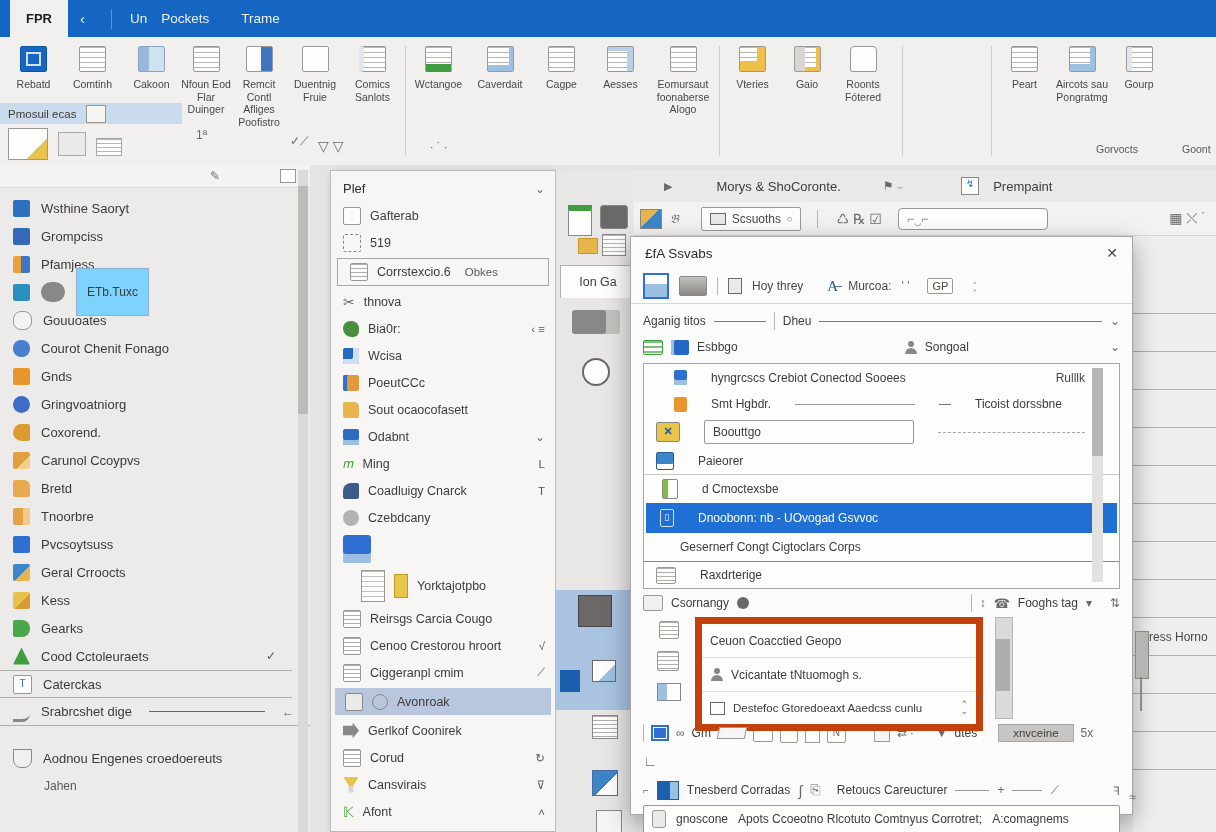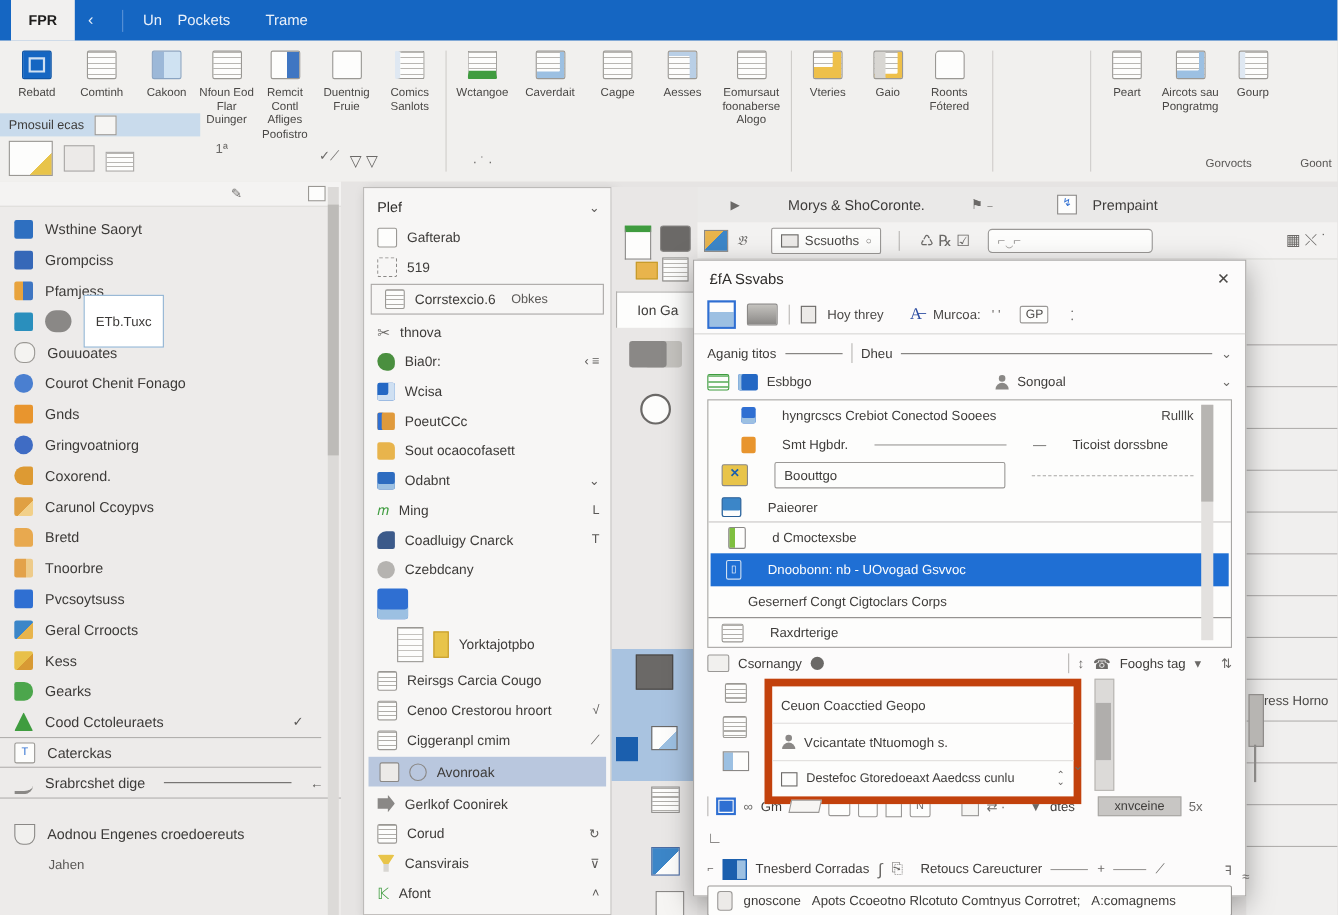--- a/index.html
+++ b/index.html
@@ -181,21 +181,21 @@
         <span class="si" style="background:#3668b8"></span>
         <span>Grompciss</span>
       </div>
     <div class="sbi">
         <span class="si" style="background:linear-gradient(90deg,#e8a33d 0 45%,#3f76c2 45% 100%)"></span>
         <span>Pfamjess</span>
       </div>
     <div class="sbi">
       <span class="si" style="background:#2a8fbd"></span>
       <span style="width:24px;height:20px;border-radius:10px;background:#8a8886;flex:0 0 auto"></span>
-      <span style="background:#ffffff;border:1px solid #8fb2d2;padding:16px 10px;font-size:12px">ETb.Tuxc</span>
+      <span style="background:#7dd3fc;border:1px solid #8fb2d2;padding:16px 10px;font-size:12px">ETb.Tuxc</span>
     </div>
     <div class="sbi">
         <span class="si" style="background:#f4f3f1;border:1px solid #9a9894;border-radius:8px"></span>
         <span>Gouuoates</span>
       </div>
     <div class="sbi">
         <span class="si" style="background:#4a7fd0;border-radius:8px"></span>
         <span>Courot Chenit Fonago</span>
       </div>
     <div class="sbi">

